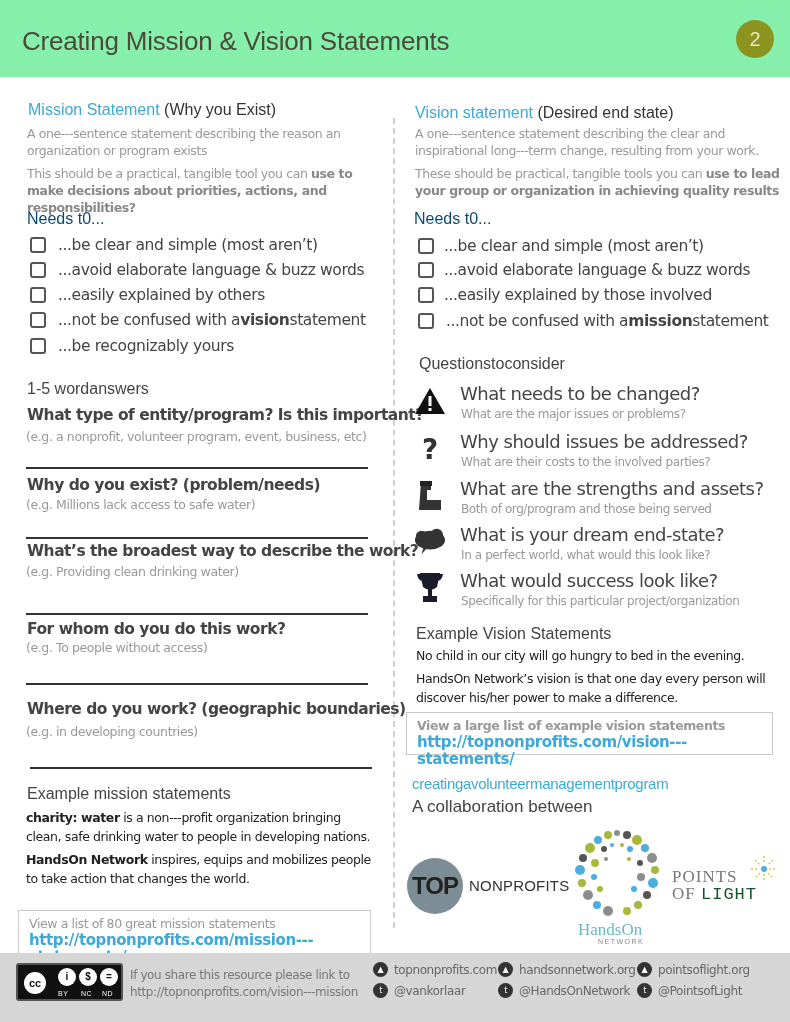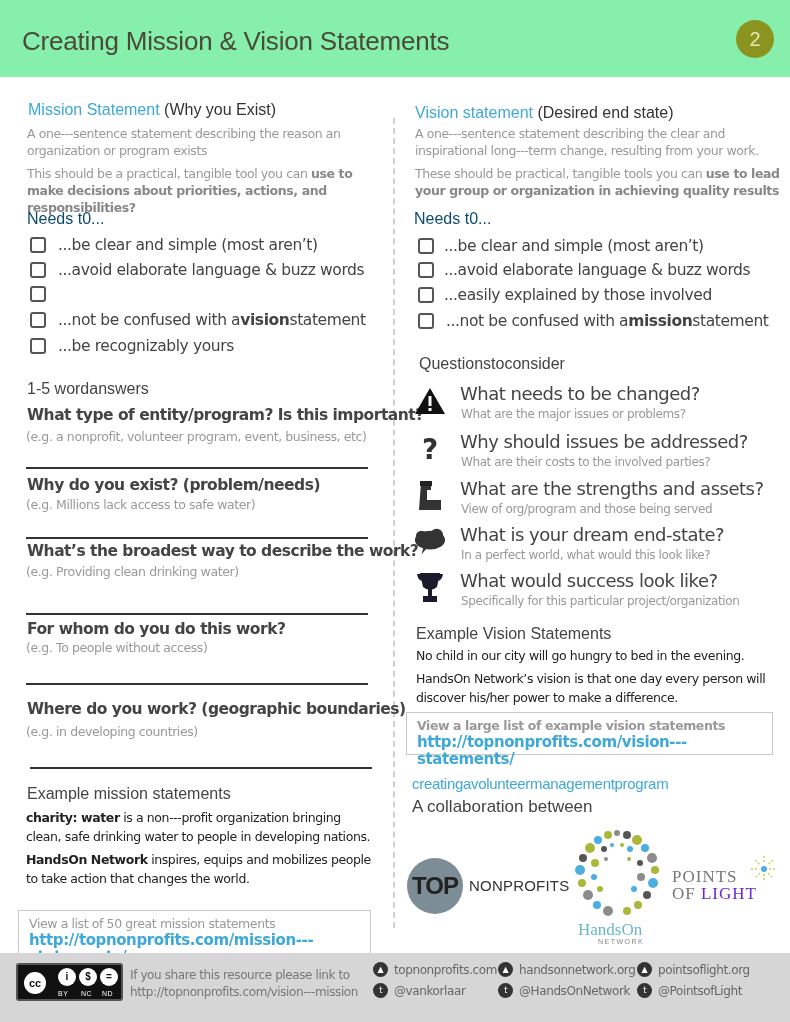--- a/index.html
+++ b/index.html
@@ -43,21 +43,21 @@
 
   .brand-line { position: absolute; left: 412px; top: 775px; font-size: 15px; color: #3ea8d8; font-family: "Liberation Sans", sans-serif; letter-spacing: -0.3px; }
   .collab { position: absolute; left: 412px; top: 797px; font-size: 17px; color: #444; }
 
   .logo-top { position: absolute; left: 407px; top: 858px; width: 56px; height: 56px; border-radius: 50%; background: #7d8d96; display: flex; align-items: center; justify-content: center; font-size: 24px; font-weight: bold; color: #222; font-family: "Liberation Sans", sans-serif; letter-spacing: -1px; }
   .logo-top-text { position: absolute; left: 469px; top: 877px; font-size: 15px; color: #333; letter-spacing: 0.2px; }
   .logo-handson { position: absolute; left: 570px; top: 825px; width: 95px; height: 95px; }
   .handson-text { position: absolute; left: 578px; top: 920px; font-size: 17px; color: #6bb8c8; font-family: "Liberation Serif", serif; }
   .handson-sub { position: absolute; left: 598px; top: 938px; font-size: 7px; color: #888; letter-spacing: 1.5px; }
   .pol-text { position: absolute; left: 672px; top: 868px; font-size: 17px; color: #777; font-family: "Liberation Serif", serif; line-height: 17px; letter-spacing: 1px; }
-  .pol-text .light { color: #6d28d9; }
+  .pol-text .light { color: #14532d; font-family: Liberation Mono, monospace; }
   .pol-star { position: absolute; left: 750px; top: 855px; width: 28px; height: 28px; }
 
   .footer { position: absolute; left: 0; top: 953px; width: 790px; height: 69px; background: #d6d6d6; }
   .cc-badge { position: absolute; left: 16px; top: 10px; width: 107px; height: 38px; background: #111; border: 2px solid #555; border-radius: 3px; }
   .cc-circle { position: absolute; top: 4px; width: 28px; height: 28px; border-radius: 50%; background: #fff; border: 3px solid #111; color: #111; font-size: 11px; font-weight: bold; text-align: center; line-height: 22px; }
   .cc-small { position: absolute; width: 18px; height: 18px; border-radius: 50%; background: #fff; top: 3px; color: #111; font-size: 10px; text-align: center; line-height: 18px; font-weight: bold; }
   .cc-lbl { position: absolute; bottom: 2px; font-size: 7px; color: #fff; letter-spacing: 0.5px; }
   .footer-note { position: absolute; left: 130px; top: 14px; font-size: 12px; color: #777; line-height: 17px; font-family: "DejaVu Sans", sans-serif; letter-spacing: -0.4px; }
   .f-link { position: absolute; display: flex; align-items: center; font-size: 12px; color: #666; font-family: "DejaVu Sans", sans-serif; letter-spacing: -0.4px; white-space: nowrap; }
   .f-ico { width: 15px; height: 15px; border-radius: 50%; background: #333; margin-right: 6px; flex: none; display: flex; align-items: center; justify-content: center; color: #fff; font-size: 8px; }
@@ -86,20 +86,21 @@
 <div class="check-item" style="left:30px; top:236px;">
   <span class="checkbox"></span>
   <span>...be clear and simple (most aren’t)</span>
 </div>
 <div class="check-item" style="left:30px; top:261px;">
   <span class="checkbox"></span>
   <span>...avoid elaborate language &amp; buzz words</span>
 </div>
 <div class="check-item" style="left:30px; top:286px;">
   <span class="checkbox"></span>
+  <span>...easily explained by others</span>
 </div>
 <div class="check-item" style="left:30px; top:311px;">
   <span class="checkbox"></span>
   <span>...not be confused with a </span>
     <b>vision</b>
     <span> statement</span>
 </div>
 <div class="check-item" style="left:30px; top:337px;">
   <span class="checkbox"></span>
   <span>...be recognizably yours</span>
@@ -129,21 +130,21 @@
 
 <div class="sub-heading" style="left:27px; top:785px;">Example mission statements</div>
 <div class="ex-text" style="left:26px; top:808px; width:350px;">
   <b>charity: water</b><span> is a non---profit organization bringing clean, safe drinking water to people in developing nations.</span>
 </div>
 <div class="ex-text" style="left:26px; top:850px; width:350px;">
   <b>HandsOn Network</b><span> inspires, equips and mobilizes people to take action that changes the world.</span>
 </div>
 
 <div class="link-box" style="left:18px; top:910px; width:353px; height:46px;">
-  <span class="lb-label">View a list of 50 great mission statements</span>
+  <span class="lb-label">View a list of 80 great mission statements</span>
   <a class="lb-url">http://topnonprofits.com/mission---statements/</a>
 </div>
 
 <div class="sec-title" style="left:415px; top:104px;">
   <span class="blue">Vision statement</span>
   <span class="dark">(Desired end state)</span>
 </div>
 <div class="desc" style="left:415px; top:125px; width:365px;">A one---sentence statement describing the clear and inspirational long---term change, resulting from your work.</div>
 <div class="desc" style="left:415px; top:165px; width:365px;">
   <span>These should be practical, tangible tools you can </span><b>use to lead your group or organization in achieving quality results</b>
@@ -191,21 +192,21 @@
   <div class="qs">What are their costs to the involved parties?</div>
 </div>
 <div class="qrow" style="top:478px;">
   <div class="qicon">
     <svg width="30" height="32" viewBox="0 0 30 32">
         <path d="M6 2 h10 v8 h-4 v10 h14 v10 h-22 z" fill="#333"></path>
         <rect x="5" y="1" width="12" height="5" fill="#222"></rect>
       </svg>
   </div>
   <div class="qt">What are the strengths and assets?</div>
-  <div class="qs">View of org/program and those being served</div>
+  <div class="qs">Both of org/program and those being served</div>
 </div>
 <div class="qrow" style="top:524px;">
   <div class="qicon">
     <svg width="34" height="28" viewBox="0 0 34 28">
         <ellipse cx="17" cy="12" rx="16" ry="10" fill="#333"></ellipse>
         <circle cx="8" cy="8" r="6" fill="#333"></circle>
         <circle cx="24" cy="7" r="7" fill="#333"></circle>
         <polygon points="10,20 14,20 8,27" fill="#333"></polygon>
       </svg>
   </div>

